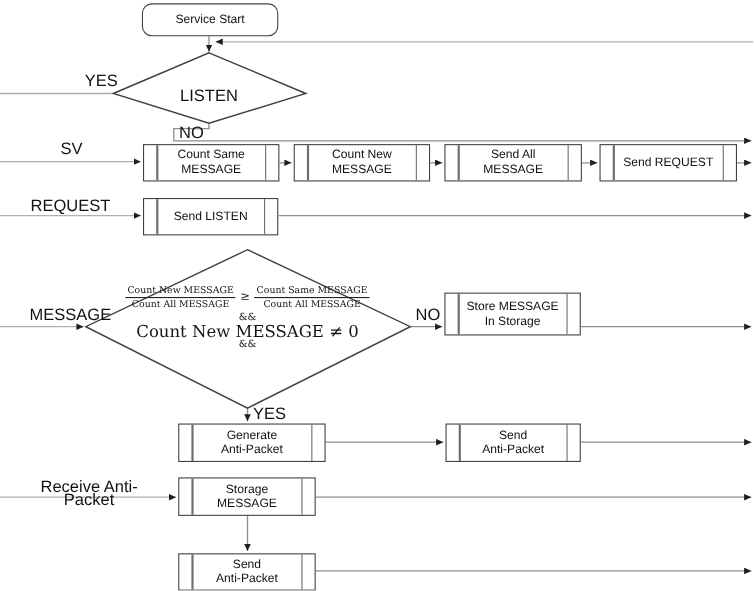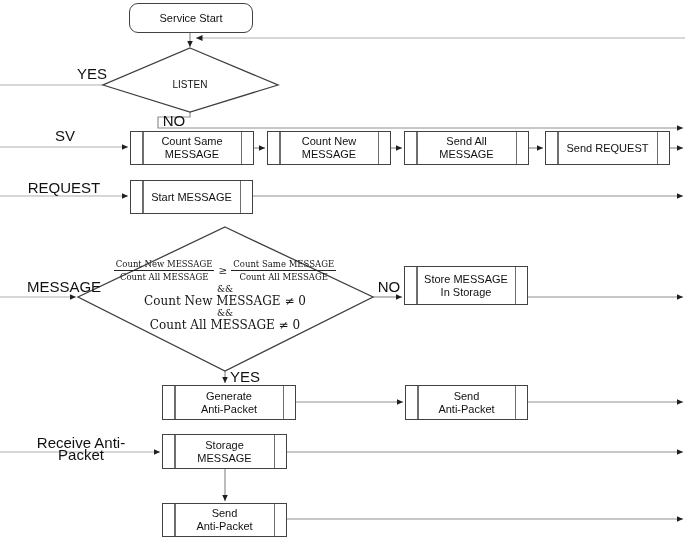--- a/index.html
+++ b/index.html
@@ -10,30 +10,30 @@
   .edge.lt{stroke:#b0b0b0;}
   .shape{fill:#ffffff;stroke:#3f3f3f;stroke-width:1.3;}
   .pnode{position:absolute;background:#fff;border:1.5px solid #424242;box-sizing:border-box;}
   .snode{position:absolute;background:#fff;border:1.5px solid #424242;border-radius:9px;box-sizing:border-box;}
   .strut{position:absolute;top:0;bottom:0;width:1.5px;background:#6e6e6e;}
   .strut.l{left:11px;}
   .strut.r{right:11px;}
   .nlabel{position:absolute;left:0;right:0;top:0;bottom:0;display:flex;align-items:center;justify-content:center;
           text-align:center;white-space:pre-line;font-size:11px;line-height:13px;color:#111;}
   .elabel{position:absolute;font-size:15px;line-height:12px;color:#111;text-align:center;}
-  .dlabel{position:absolute;font-size:10px;color:#111;text-align:center;}
+  .dlabel{position:absolute;font-size:15px;color:#111;text-align:center;}
   .formula{position:absolute;left:107px;top:258px;width:236px;text-align:center;
            font-family:"DejaVu Serif",serif;color:#151515;}
   .frow{display:flex;align-items:center;justify-content:center;gap:4px;}
   .frac{display:inline-flex;flex-direction:column;font-size:8.5px;line-height:12px;}
   .frac .num{border-bottom:1px solid #222;padding:0 2px;}
   .frac .den{padding:0 2px;}
   .cmp{font-size:10.5px;padding-bottom:2px;}
   .amp{font-size:9px;line-height:11px;margin-top:1px;}
-  .cond{font-size:12px;line-height:12px;}
+  .cond{font-size:15px;line-height:12px;}
 </style>
 </head>
 <body>
 
 <div class="stage">
 
   <svg class="wires" viewBox="0 0 685 537">
     <defs>
       <marker id="arr" markerWidth="8" markerHeight="8" refX="6.5" refY="3" orient="auto" markerUnits="userSpaceOnUse">
         <path d="M0,0 L6.5,3 L0,6 Z" fill="#1f1f1f"></path>
@@ -93,39 +93,38 @@
 
   <div class="pnode" style="left:545px;top:131px;width:125px;height:34px;padding-left:24px;">
     <i class="strut l"></i>
     <i class="strut r"></i>
     <span class="nlabel">Send REQUEST</span>
   </div>
 
   <div class="pnode" style="left:130px;top:180px;width:123px;height:34px;">
     <i class="strut l"></i>
     <i class="strut r"></i>
-    <span class="nlabel">Start MESSAGE</span>
+    <span class="nlabel">Send LISTEN</span>
   </div>
 
   <div class="formula">
     <div class="frow">
       <span class="frac">
         <span class="num">Count New MESSAGE</span>
         <span class="den">Count All MESSAGE</span>
       </span>
       <span class="cmp">≥</span>
       <span class="frac">
         <span class="num">Count Same MESSAGE</span>
         <span class="den">Count All MESSAGE</span>
       </span>
     </div>
     <div class="amp">&amp;&amp;</div>
     <div class="cond">Count New MESSAGE ≠ 0</div>
     <div class="amp">&amp;&amp;</div>
-    <div class="cond">Count All MESSAGE ≠ 0</div>
   </div>
 
   <div class="pnode" style="left:404px;top:266px;width:124px;height:39px;">
     <i class="strut l"></i>
     <i class="strut r"></i>
     <span class="nlabel">Store MESSAGE
 In Storage</span>
   </div>
 
   <div class="pnode" style="left:162px;top:385px;width:134px;height:35px;">

